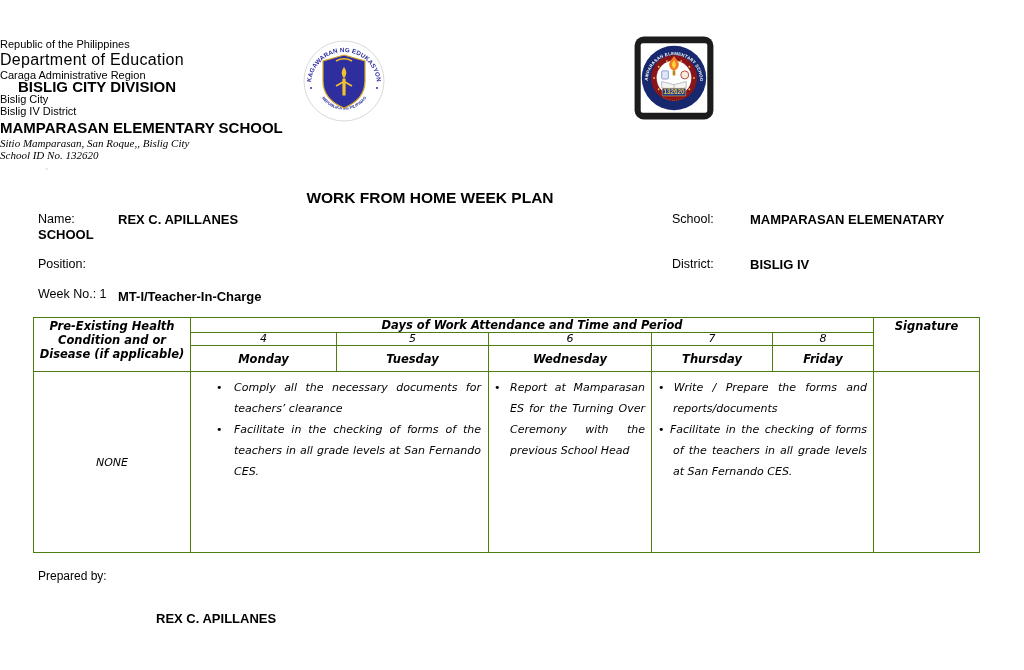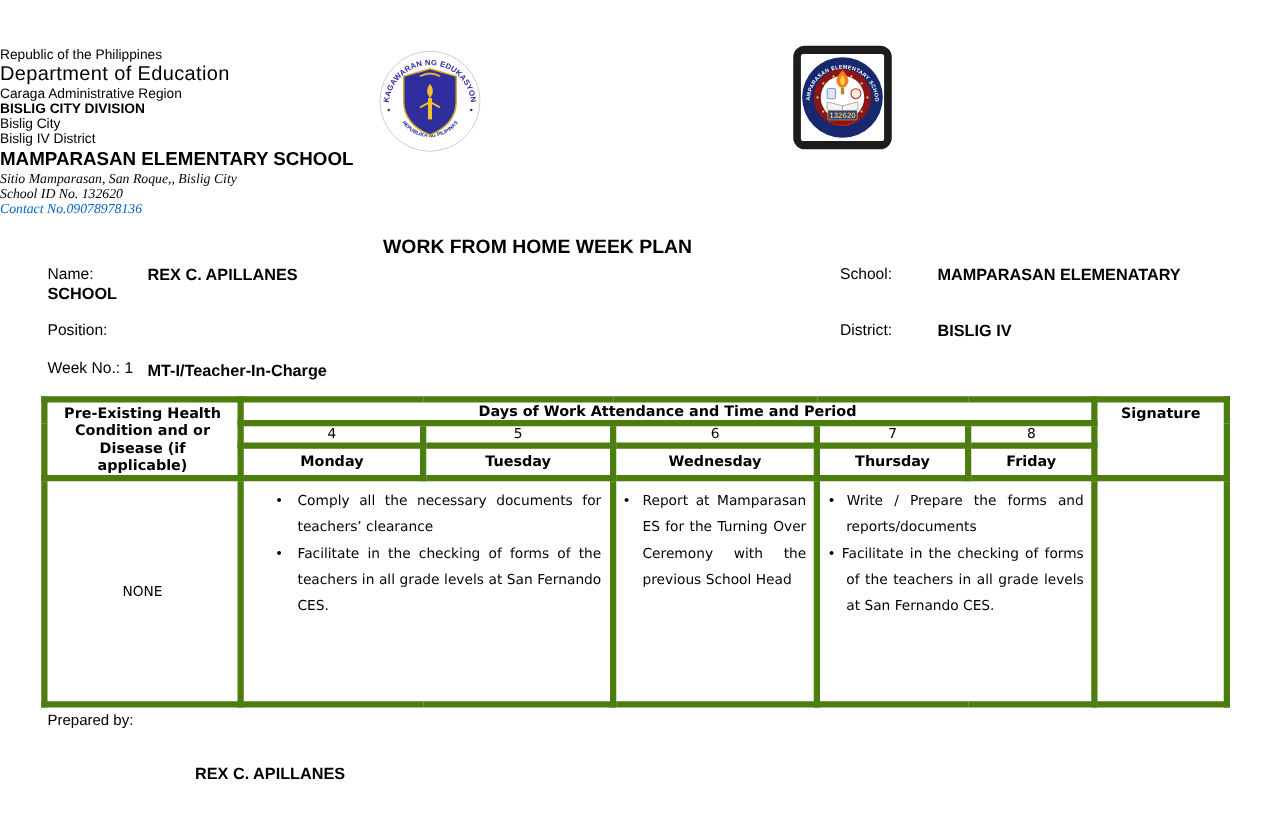--- a/index.html
+++ b/index.html
@@ -7,21 +7,21 @@
   .page {
     position:relative; width:1024px; height:670px; background:#ffffff;
     font-family:"Liberation Sans", sans-serif; color:#000;
     overflow:hidden;
   }
   
   .lh-text { position:absolute; left:0; top:38px; width:1009px; text-align:left; }
   .lh-l1 { font-size:11px; line-height:13px; }
   .lh-l2 { font-size:16px; line-height:18px; letter-spacing:0.3px; }
   .lh-l3 { font-size:11px; line-height:12px; }
-  .lh-l4 { font-size:11px; line-height:12px; font-weight:bold; }
+  .lh-l4 { font-size:15px; line-height:12px; font-weight:bold;padding-left:18px; }
   .lh-l5 { font-size:11px; line-height:12px; }
   .lh-l6 { font-size:11px; line-height:12px; }
   .lh-school { font-size:15px; line-height:18px; font-weight:bold; margin-top:2px; }
   .lh-it { font-family:"Liberation Serif", serif; font-style:italic; font-size:11px; line-height:12px; }
   .logo { position:absolute; }
   .logo-left { left:299px; top:39px; width:90px; height:84px; }
   .logo-right { left:633px; top:35px; width:82px; height:86px; }
   .stray-mark { position:absolute; left:46px; top:166px; font-size:9px; color:#bdbdbd; }
   
   .doc-title { position:absolute; left:0; top:189px; width:860px; text-align:center;
@@ -38,21 +38,21 @@
   .pos-position-value { left:118px; top:257px;margin-top:32px; }
   .pos-district-label { left:672px; top:257px; }
   .pos-district-value { left:750px; top:257px; }
   .pos-week { left:38px; top:287px; }
   
   table.plan {
     position:absolute; left:33px; top:317px; width:946px;
     border-collapse:collapse; table-layout:fixed;
     font-family:"DejaVu Sans", sans-serif;
   }
-  table.plan th, table.plan td { border:5px solid #4d7c0f; }
+  table.plan th, table.plan td { border:1px solid #4d7c0f;font-style:italic; }
   tr.h-row1 td, tr.h-row1 th { height:15px; font-size:11.5px; font-weight:bold; text-align:center; line-height:14px; }
   tr.h-row2 td { height:13px; font-size:11px; font-weight:normal; text-align:center; line-height:12px; }
   tr.h-row3 td { height:26px; font-size:11.5px; font-weight:bold; text-align:center; vertical-align:middle; }
   .cond-header { font-size:10.5px; font-weight:bold; text-align:center; vertical-align:top;
                  line-height:13px; padding:1px 5px; }
   .sig-header { font-size:11.5px; font-weight:bold; text-align:center; vertical-align:top; padding-top:1px; }
   tr.body-row { height:181px; }
   tr.body-row td { vertical-align:top; font-size:11px; line-height:21px; }
   td.cell-none { text-align:center; vertical-align:middle !important; }
   td.cell-montue { padding:5px 7px 0 0; }
@@ -134,21 +134,20 @@
   <div class="lh-text">
     <div class="lh-l1">Republic of the Philippines</div>
     <div class="lh-l2">Department of Education</div>
     <div class="lh-l3">Caraga Administrative Region</div>
     <div class="lh-l4">BISLIG CITY DIVISION</div>
     <div class="lh-l5">Bislig City</div>
     <div class="lh-l6">Bislig IV District</div>
     <div class="lh-school">MAMPARASAN ELEMENTARY SCHOOL</div>
     <div class="lh-it">Sitio Mamparasan, San Roque,, Bislig City</div>
     <div class="lh-it">School ID No. 132620</div>
-    <div class="lh-it" style="color: rgb(5, 99, 193);">Contact No.09078978136</div>
   </div>
 
   <span class="stray-mark">'</span>
 
   <div class="doc-title">WORK FROM HOME WEEK PLAN</div>
 
   <span class="info-label pos-name-label">Name:</span>
   <span class="info-value pos-name-value">REX C. APILLANES</span>
   <span class="info-label pos-school-label">School:</span>
   <span class="info-value pos-school-value">MAMPARASAN ELEMENATARY</span>

